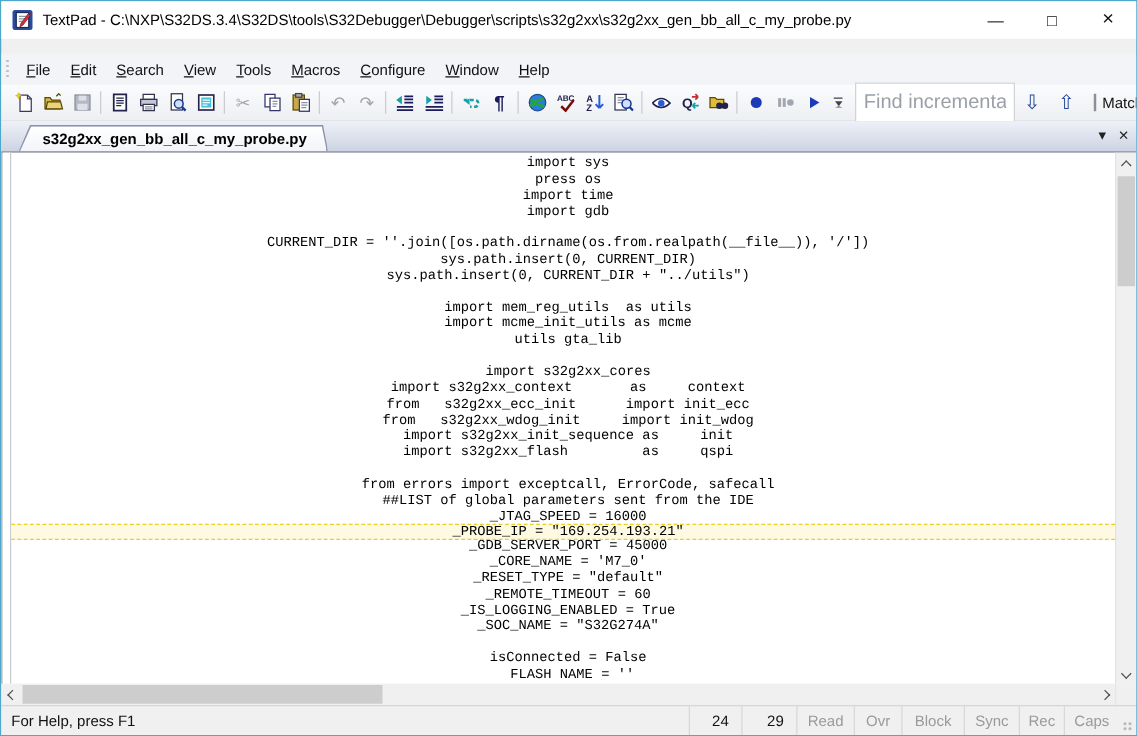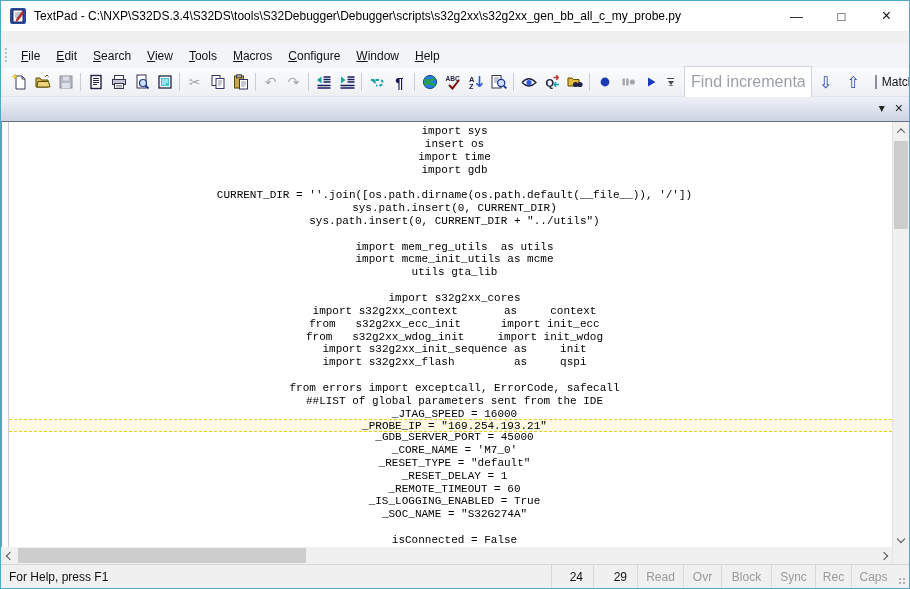--- a/index.html
+++ b/index.html
@@ -324,35 +324,40 @@
     <div class="grip"></div>
     <input class="find-input" type="text" placeholder="Find incrementally" style="">
     <span class="arrow-glyph">⇩</span>
     <span class="arrow-glyph">⇧</span>
     <span class="checkbox"></span>
     <span class="match-label">Match case</span>
 
   </div>
 
   <div class="tabbar">
+    <div class="tab-outer">
+      <div class="tab-inner">
+        <span class="tab-label">s32g2xx_gen_bb_all_c_my_probe.py</span>
+      </div>
+    </div>
     <div class="tabbar-btns">
       <span class="tabbar-btn">▾</span>
       <span class="tabbar-btn" style="font-size:14px;">×</span>
     </div>
   </div>
 
   <div class="editor-zone">
     <div class="sel-margin"></div>
     <div class="code">
       <div class="code-line">import sys</div>
-      <div class="code-line">insert os</div>
+      <div class="code-line">press os</div>
       <div class="code-line">import time</div>
       <div class="code-line">import gdb</div>
       <div class="code-line"></div>
-      <div class="code-line">CURRENT_DIR = ''.join([os.path.dirname(os.path.default(__file__)), '/'])</div>
+      <div class="code-line">CURRENT_DIR = ''.join([os.path.dirname(os.from.realpath(__file__)), '/'])</div>
       <div class="code-line">sys.path.insert(0, CURRENT_DIR)</div>
       <div class="code-line">sys.path.insert(0, CURRENT_DIR + "../utils")</div>
       <div class="code-line"></div>
       <div class="code-line">import mem_reg_utils  as utils</div>
       <div class="code-line">import mcme_init_utils as mcme</div>
       <div class="code-line">utils gta_lib</div>
       <div class="code-line"></div>
       <div class="code-line">import s32g2xx_cores</div>
       <div class="code-line">import s32g2xx_context       as     context</div>
       <div class="code-line">from   s32g2xx_ecc_init      import init_ecc</div>
@@ -360,21 +365,20 @@
       <div class="code-line">import s32g2xx_init_sequence as     init</div>
       <div class="code-line">import s32g2xx_flash         as     qspi</div>
       <div class="code-line"></div>
       <div class="code-line">from errors import exceptcall, ErrorCode, safecall</div>
       <div class="code-line">##LIST of global parameters sent from the IDE</div>
       <div class="code-line">_JTAG_SPEED = 16000</div>
       <div class="code-line hl">_PROBE_IP = "169.254.193.21"</div>
       <div class="code-line">_GDB_SERVER_PORT = 45000</div>
       <div class="code-line">_CORE_NAME = 'M7_0'</div>
       <div class="code-line">_RESET_TYPE = "default"</div>
-      <div class="code-line">_RESET_DELAY = 1</div>
       <div class="code-line">_REMOTE_TIMEOUT = 60</div>
       <div class="code-line">_IS_LOGGING_ENABLED = True</div>
       <div class="code-line">_SOC_NAME = "S32G274A"</div>
       <div class="code-line"></div>
       <div class="code-line">isConnected = False</div>
       <div class="code-line"> FLASH NAME = ''</div>
     </div>
     <div class="vscroll">
       <div class="vs-arrow">
           <span class="chev up"></span>

